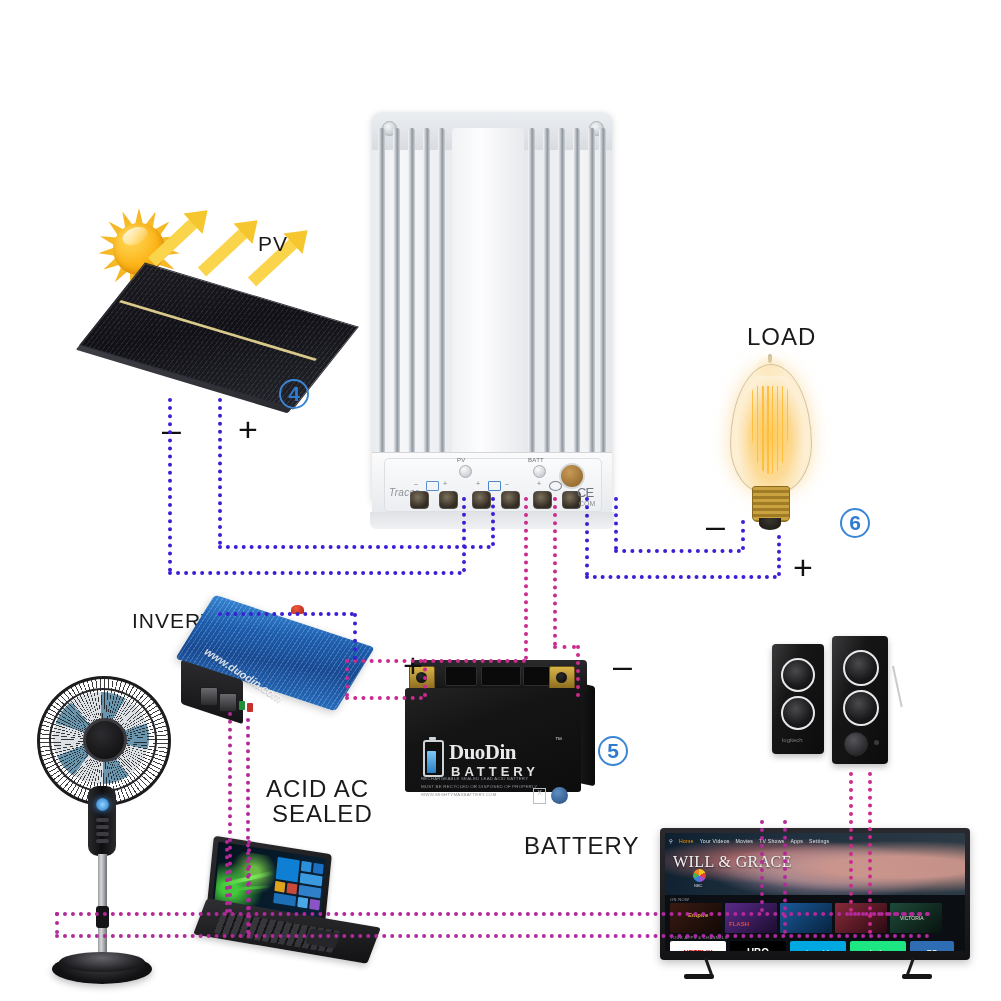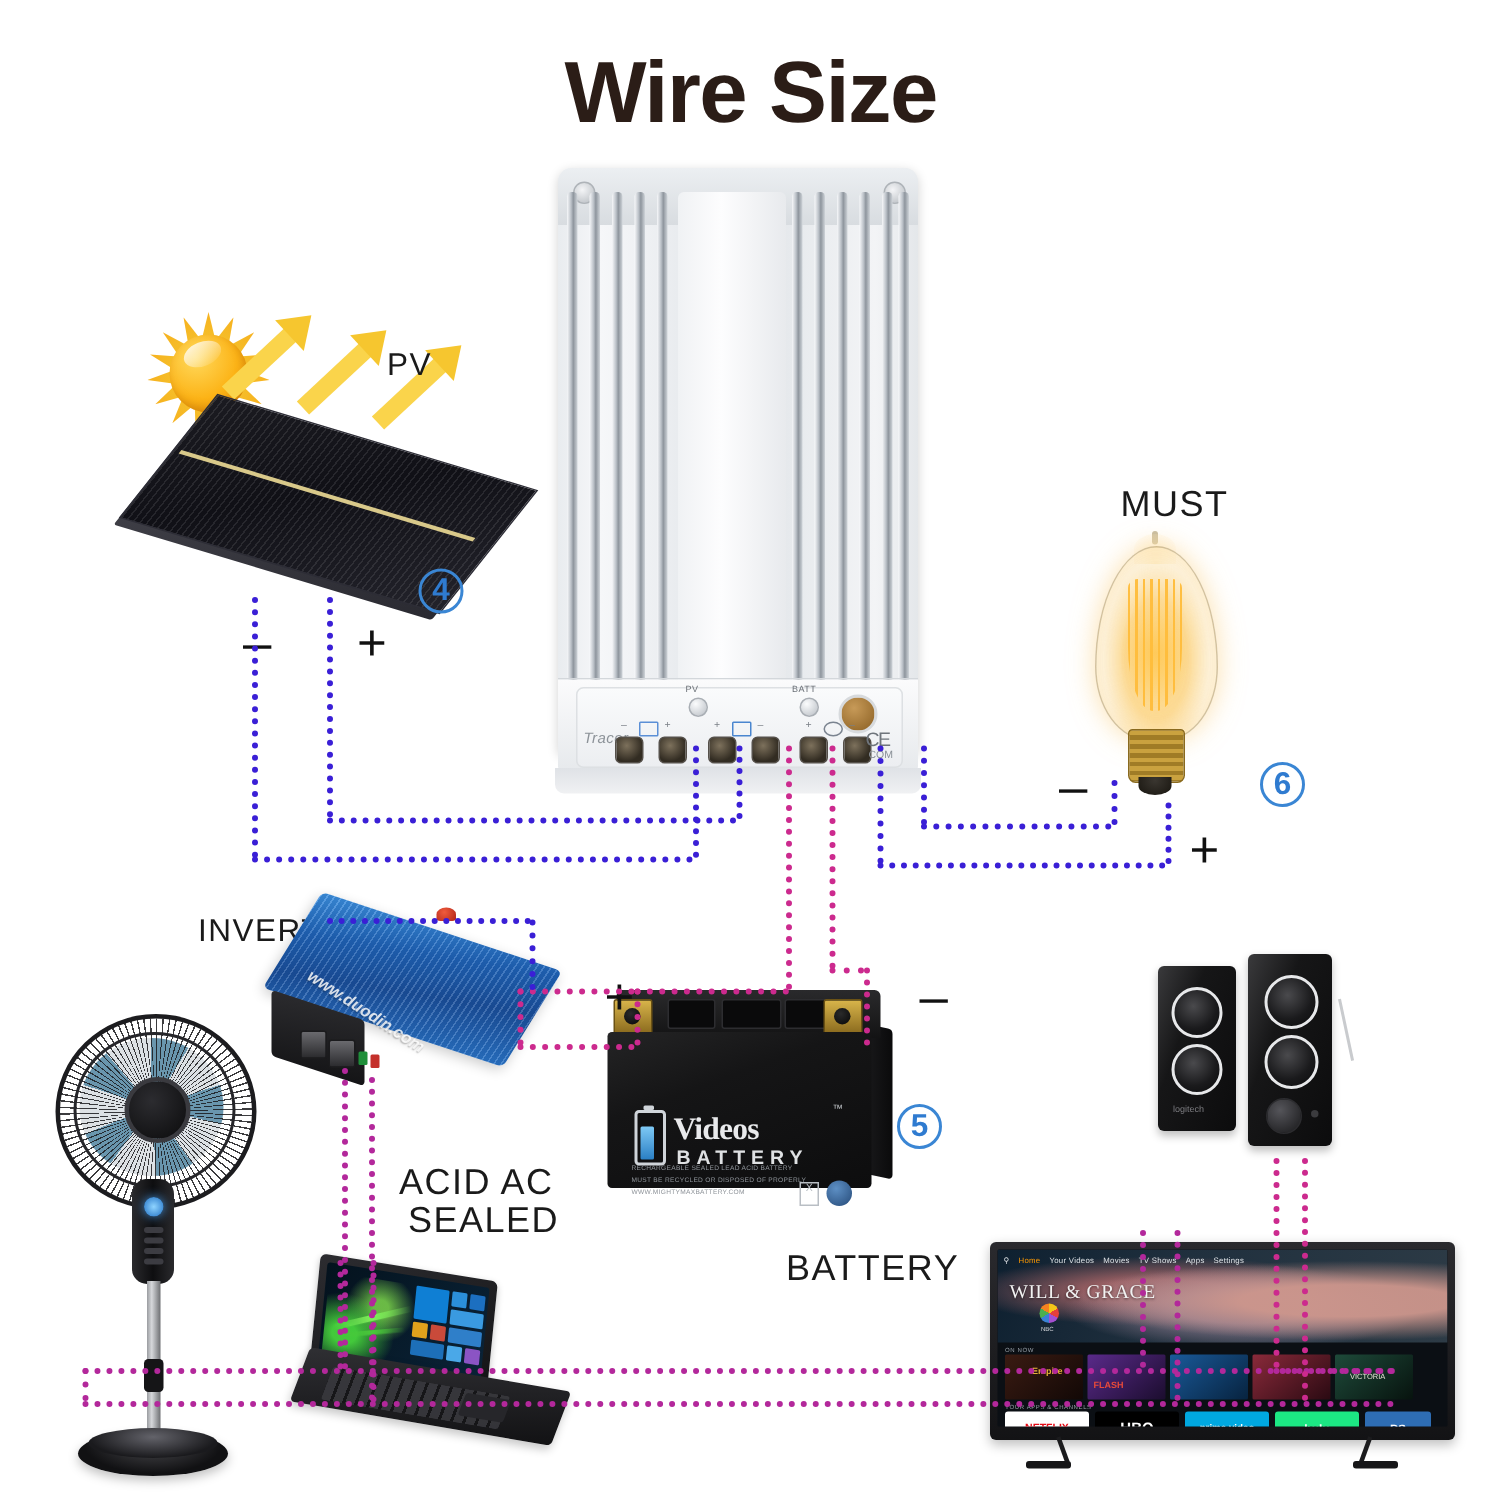--- a/index.html
+++ b/index.html
@@ -459,21 +459,21 @@
       radial-gradient(ellipse at 55% 62%, rgba(150,130,150,.85) 0 20%, rgba(0,0,0,0) 52%),
       radial-gradient(ellipse at 36% 45%, rgba(190,110,110,.8) 0 16%, rgba(0,0,0,0) 48%),
       linear-gradient(110deg,#0e2030 0%,#20303e 40%,#2d3b46 100%);
   }
   .tv-nav{
     position:absolute;left:4px;top:3px;height:9px;display:flex;align-items:center;gap:6px;
     font-size:5.2px;color:#dfe3e7;letter-spacing:.2px;
   }
   .tv-nav .sel{color:#ff9900;}
   .tv-title{
-    position:absolute;left:8px;top:20px;font-size:13px;color:#f2f2f2;
+    position:absolute;left:8px;top:20px;font-size:16px;color:#f2f2f2;
     font-family:"Liberation Serif", serif;letter-spacing:.4px;
     text-shadow:0 1px 2px rgba(0,0,0,.6);white-space:nowrap;
   }
   .tv-nbc{
     position:absolute;left:28px;top:36px;width:13px;height:13px;border-radius:50%;
     background:conic-gradient(#f5c518 0 60deg,#e5403a 60deg 120deg,#a34fd0 120deg 180deg,
       #3b82d6 180deg 240deg,#4caf50 240deg 300deg,#f58220 300deg 360deg);
   }
   .tv-nbc-t{position:absolute;left:29px;top:50px;font-size:4px;color:#d8dade;}
   .tv-secline{position:absolute;left:5px;font-size:4px;color:#9aa2aa;letter-spacing:.4px;}
@@ -486,21 +486,20 @@
   .tv-stand{
     position:absolute;width:3px;height:18px;background:#1b1b1d;transform-origin:top;
   }
   .tv-foot{position:absolute;width:30px;height:5px;background:#161618;border-radius:2px;}
 </style>
 </head>
 <body>
 
 <div id="stage">
 
-  <div class="abs" id="title">Wire Size</div>
 
   <div class="abs" id="sun">
     <div class="rays">
       <div class="ray" style="transform:rotate(0deg) translateY(-20px)"></div>
       <div class="ray" style="transform:rotate(24deg) translateY(-20px)"></div>
       <div class="ray" style="transform:rotate(48deg) translateY(-20px)"></div>
       <div class="ray" style="transform:rotate(72deg) translateY(-20px)"></div>
       <div class="ray" style="transform:rotate(96deg) translateY(-20px)"></div>
       <div class="ray" style="transform:rotate(120deg) translateY(-20px)"></div>
       <div class="ray" style="transform:rotate(144deg) translateY(-20px)"></div>
@@ -590,21 +589,21 @@
       <div class="terminal" style="left:116px;top:32px;"></div>
       <div class="terminal" style="left:148px;top:32px;"></div>
       <div class="terminal" style="left:177px;top:32px;"></div>
 
       <div class="ce" style="left:192px;top:26px;">CE</div>
       <div class="com" style="left:194px;top:41px;">COM</div>
     </div>
     <div class="ctrl-foot"></div>
   </div>
 
-  <div class="abs lbl lbl-big" style="left:747px;top:323px;">MUST</div>
+  <div class="abs lbl lbl-big" style="left:747px;top:323px;">LOAD</div>
 
   <div class="abs" id="bulb">
     <div class="bulb-tip"></div>
     <div class="bulb-neck"></div>
     <div class="bulb-glass"></div>
     <div class="filament-glow"></div>
     <div class="filament"></div>
     <div class="bulb-base"></div>
     <div class="bulb-foot"></div>
   </div>
@@ -624,21 +623,21 @@
     <div class="bat-post" style="left:4px;">
         <i></i>
       </div>
     <div class="bat-post" style="left:144px;">
         <i></i>
       </div>
     <div class="bat-body">
       <div class="bat-icon">
           <i></i>
         </div>
-      <div class="bat-logo">Videos</div>
+      <div class="bat-logo">DuoDin</div>
       <div class="bat-tm">™</div>
       <div class="bat-sub">BATTERY</div>
       <div class="bat-fine" style="top:88px;">RECHARGEABLE SEALED LEAD ACID BATTERY</div>
       <div class="bat-fine" style="top:96px;">MUST BE RECYCLED OR DISPOSED OF PROPERLY</div>
       <div class="bat-fine" style="top:104px;">WWW.MIGHTYMAXBATTERY.COM</div>
       <div class="bat-mark">X</div>
       <div class="bat-dot"></div>
     </div>
   </div>
 

